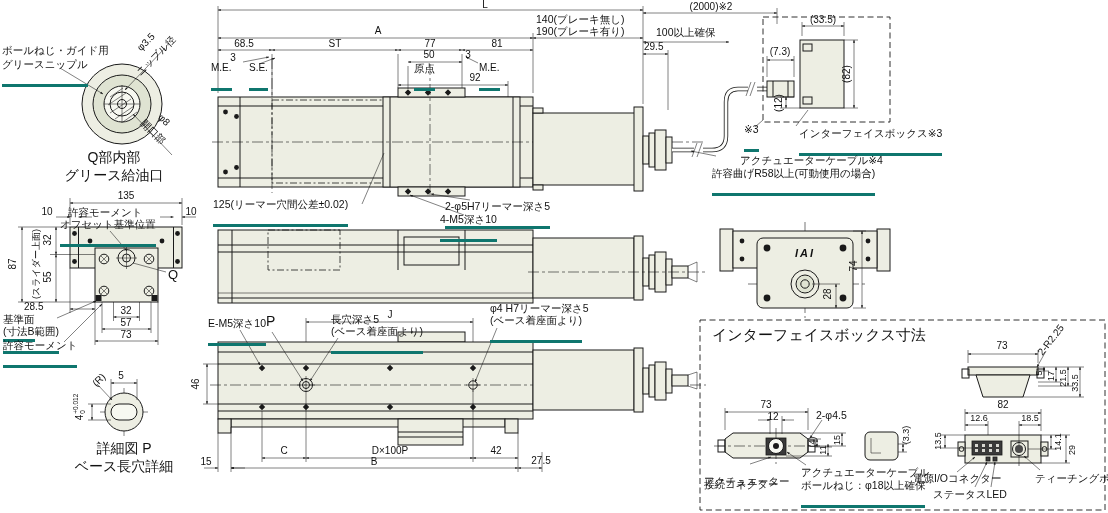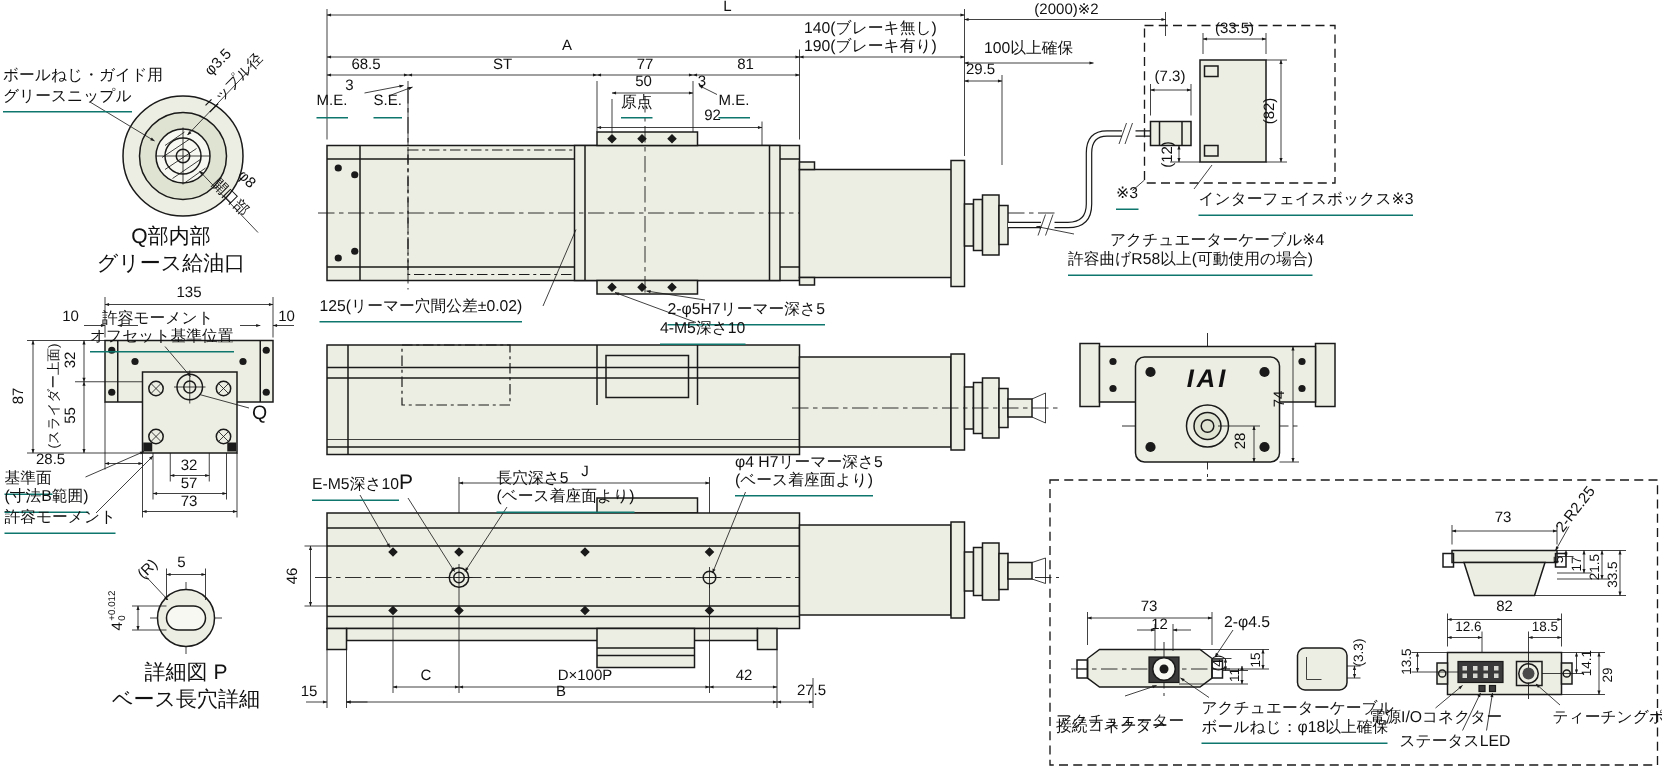--- a/index.html
+++ b/index.html
@@ -23,23 +23,23 @@
   .cable{fill:none;stroke:#1a1a1a;stroke-width:4.4}
   .cablein{fill:none;stroke:#fdfdfb;stroke-width:2.8}
   .t{position:absolute;font-size:10px;line-height:1.15;white-space:nowrap;color:#111;}
   .jp{font-size:10.5px;}
   .big{font-size:14px;}
   .cc{transform:translate(-50%,-50%);}
   .vc{transform:translate(-50%,-50%) rotate(-90deg);}
   .d45{transform:translate(-50%,-50%) rotate(45deg);}
   .dm45{transform:translate(-50%,-50%) rotate(-45deg);}
   .dm50{transform:translate(-50%,-50%) rotate(-52deg);}
-  .u{border-bottom:1px solid #0f766e;padding-bottom:4px;}
+  .u{border-bottom:3px solid #0f766e;padding-bottom:14px;}
   .sm{font-size:9px;}
-  .logo{font-weight:bold;font-style:italic;font-size:17px;letter-spacing:2px;}
+  .logo{font-weight:bold;font-style:italic;font-size:11px;letter-spacing:2px;}
   .tolcol{display:inline-flex;flex-direction:column;font-size:6.5px;line-height:6.5px;margin-left:1px;}
   .tolwrap{display:flex;align-items:center;}
 </style>
 </head>
 <body>
 
 <div id="stage">
 
 <svg id="lines" width="1108" height="513" viewBox="0 0 1108 513">
   <defs>
@@ -433,20 +433,21 @@
 <span class="t jp u" style="left:331px;top:325px">(ベース着座面より)</span>
 <span class="t jp" style="left:490px;top:302px">φ4 H7リーマー深さ5</span>
 <span class="t jp u" style="left:490px;top:314px">(ベース着座面より)</span>
 <span class="t cc" style="left:206px;top:462px">15</span>
 <span class="t cc" style="left:284px;top:451px">C</span>
 <span class="t cc" style="left:390px;top:451px">D×100P</span>
 <span class="t cc" style="left:496px;top:451px">42</span>
 <span class="t cc" style="left:374px;top:462px">B</span>
 <span class="t cc" style="left:541px;top:461px">27.5</span>
 
+<span class="t" style="left:712px;top:326px;font-size:15px">インターフェイスボックス寸法</span>
 <span class="t cc" style="left:766px;top:405px">73</span>
 <span class="t cc" style="left:773px;top:417px">12</span>
 <span class="t jp" style="left:816px;top:409px">2-φ4.5</span>
 <span class="t vc sm" style="left:812px;top:442px">(4)</span>
 <span class="t vc sm" style="left:823px;top:450px">11</span>
 <span class="t vc sm" style="left:837px;top:440px">15</span>
 <span class="t vc sm" style="left:906px;top:435px">(3.3)</span>
 <span class="t jp" style="left:704px;top:475px">アクチュエーター</span>
 <span class="t jp" style="left:704px;top:478px">接続コネクター</span>
 <span class="t jp" style="left:801px;top:466px">アクチュエーターケーブル</span>

